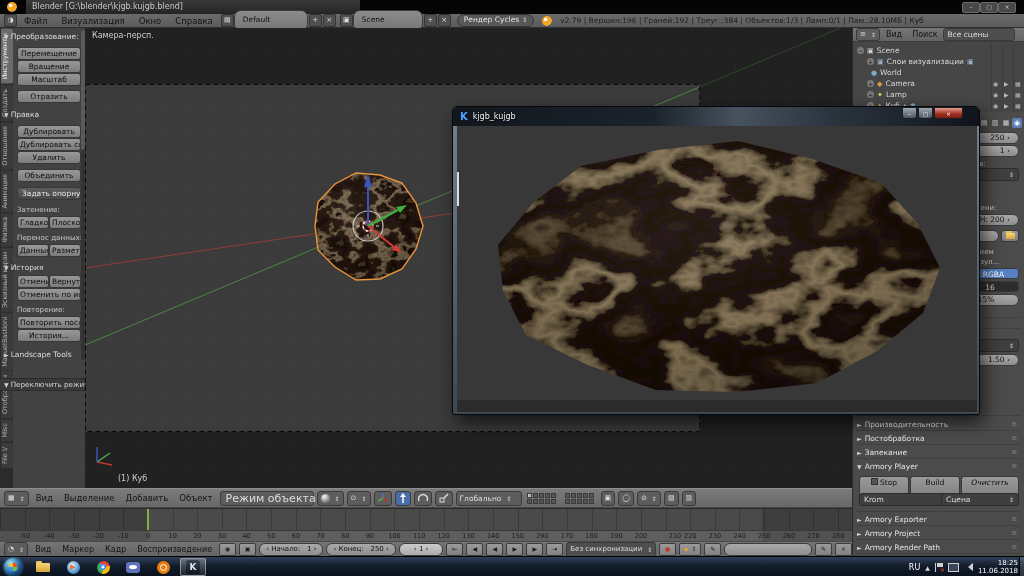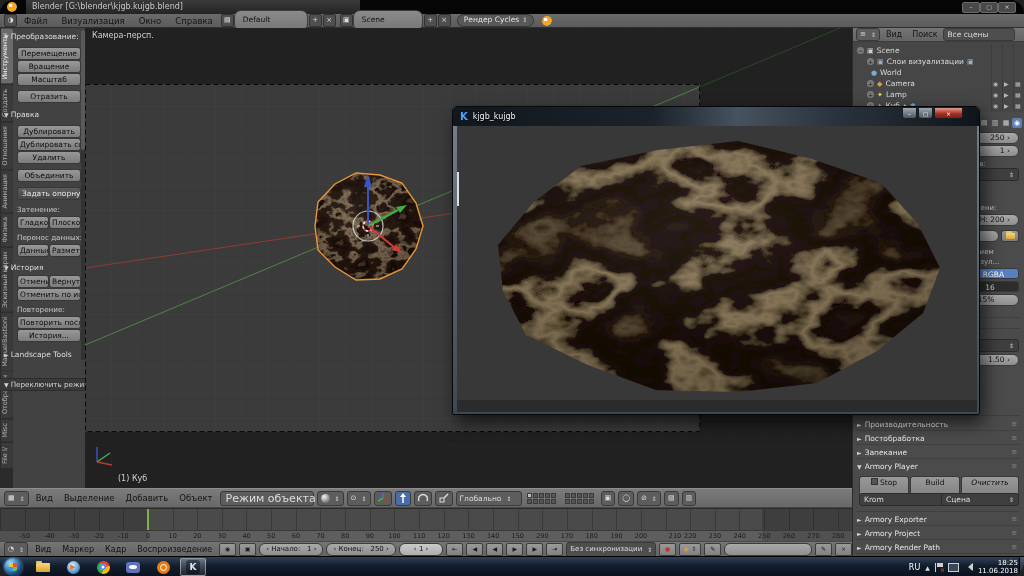--- a/index.html
+++ b/index.html
@@ -1,17 +1,17 @@
 <!DOCTYPE html>
 <html><head>
 <meta charset="utf-8">
 <style>
   html,body{margin:0;padding:0;background:#222;}
   #screen{position:relative;width:1024px;height:576px;overflow:hidden;
-    font-family:"DejaVu Sans","Liberation Sans",sans-serif;background:#1c1c1c;border-radius:14px;
+    font-family:"DejaVu Sans","Liberation Sans",sans-serif;background:#1c1c1c;
     -webkit-font-smoothing:antialiased;}
   .abs{position:absolute;}
   
   #titlebar{left:0;top:0;width:1024px;height:14px;background:#050505;}
   #titlebar .tab{position:absolute;left:26px;top:0;width:334px;height:14px;
     background:linear-gradient(#3a3a3a,#242424);color:#c9c9c9;font-size:8px;line-height:14px;
     padding-left:6px;box-sizing:border-box;white-space:nowrap;overflow:hidden;}
   .blogo{position:absolute;width:10px;height:10px;border-radius:50%;
     background:radial-gradient(circle at 38% 35%,#fff 0 18%,#f5a623 20% 70%,#1a74c4 72%);}
   #titlebar .wc{position:absolute;top:2px;width:16px;height:9px;background:#484848;border:1px solid #6a6a6a;
@@ -233,20 +233,21 @@
     <span class="sqbtn">▤</span>
     <span class="fieldlite" style="width:56px;">Default</span>
     <span class="sqbtn">+</span>
     <span class="sqbtn">×</span>
     <span class="sqbtn" style="margin-left:4px;">▣</span>
     <span class="fieldlite" style="width:52px;">Scene</span>
     <span class="sqbtn">+</span>
     <span class="sqbtn">×</span>
     <span class="dddark" style="margin-left:6px;"><span>Рендер Cycles</span><span class="caret">⇕</span></span>
     <span class="blogo" style="position:static;margin-left:8px;"></span>
+    <span id="stats">v2.79 | Вершин:196 | Граней:192 | Треуг.:384 | Объектов:1/3 | Ламп:0/1 | Пам.:28.10МБ | Куб</span>
   </div>
 
   <div class="abs" id="toolshelf">
     <div id="tabstrip">
       <span class="vtab active">Инструменты</span>
       <span class="vtab">Создать</span>
       <span class="vtab">Отношения</span>
       <span class="vtab">Анимация</span>
       <span class="vtab">Физика</span>
       <span class="vtab">Эскизный каран</span>

